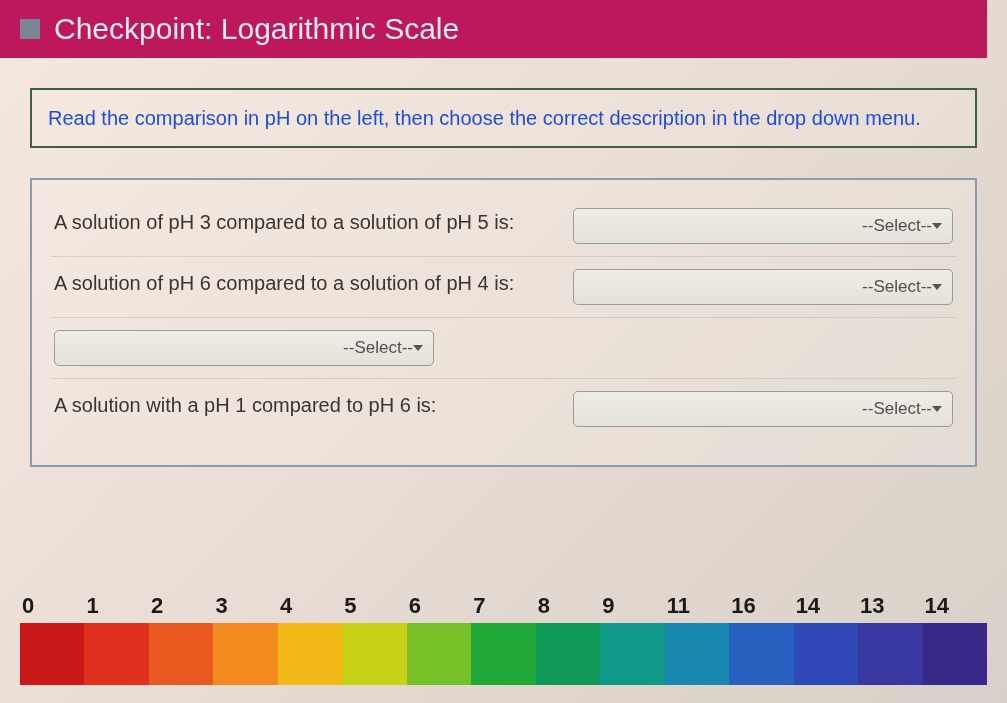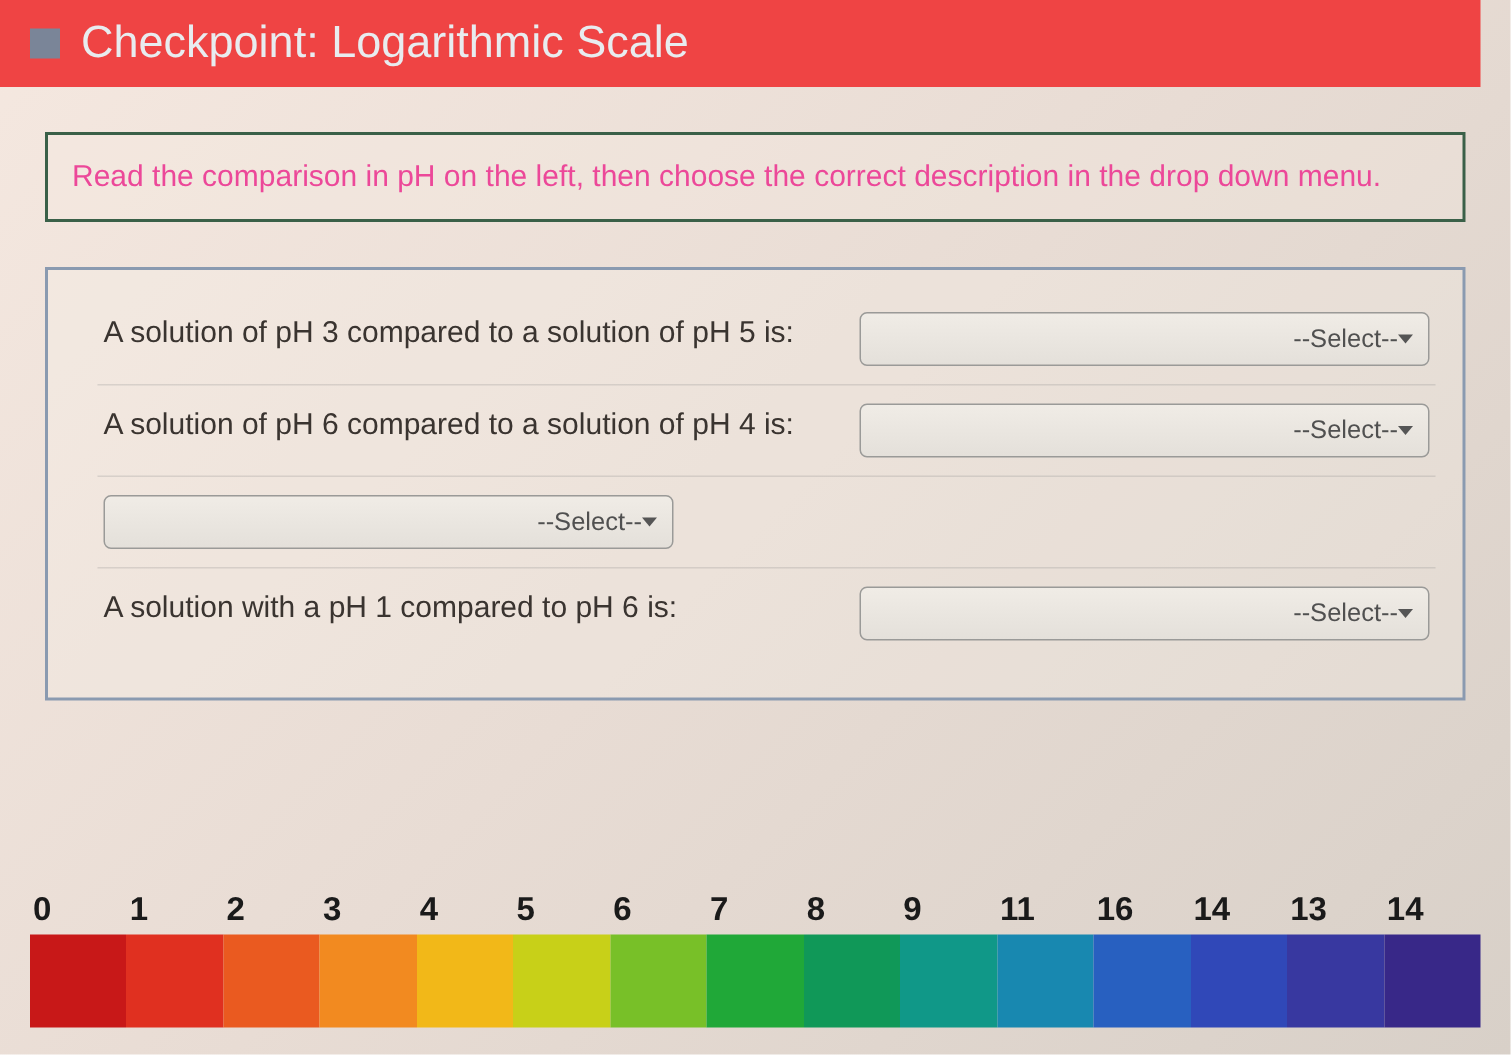--- a/index.html
+++ b/index.html
@@ -9,21 +9,21 @@
     }
     body {
       width: 1007px;
       height: 703px;
       background: linear-gradient(135deg, #f5e8e0 0%, #e8dcd4 50%, #d8d0c8 100%);
       font-family: 'Segoe UI', Arial, sans-serif;
       overflow: hidden;
       position: relative;
     }
     .header-bar {
-      background: #ef4444;
+      background: #be185d;
       color: #e8ecef;
       padding: 12px 20px;
       font-size: 30px;
       font-weight: 300;
       display: flex;
       align-items: center;
       gap: 14px;
       width: 98%;
     }
     .header-square {
@@ -33,37 +33,36 @@
       display: inline-block;
       flex-shrink: 0;
     }
     .content-area {
       padding: 30px 30px 0 30px;
     }
     .instruction-box {
       border: 2px solid #3a6048;
       padding: 14px 16px;
       font-size: 20px;
-      color: #ec4899;
+      color: #1d4ed8;
       background: rgba(245, 235, 225, 0.3);
       line-height: 1.4;
     }
     .questions-box {
       border: 2px solid #8a9ab0;
       margin-top: 30px;
       padding: 16px 18px 26px 18px;
       background: rgba(248, 242, 236, 0.25);
     }
     .question-row {
       display: flex;
       align-items: flex-start;
       justify-content: space-between;
       padding: 12px 4px;
       gap: 16px;
-      margin-left: 15px;
     }
     .question-row + .question-row {
       border-top: 1px solid rgba(140, 140, 140, 0.25);
     }
     .question-text {
       font-size: 20px;
       color: #3a3430;
       line-height: 1.4;
       flex: 1;
       max-width: 480px;

